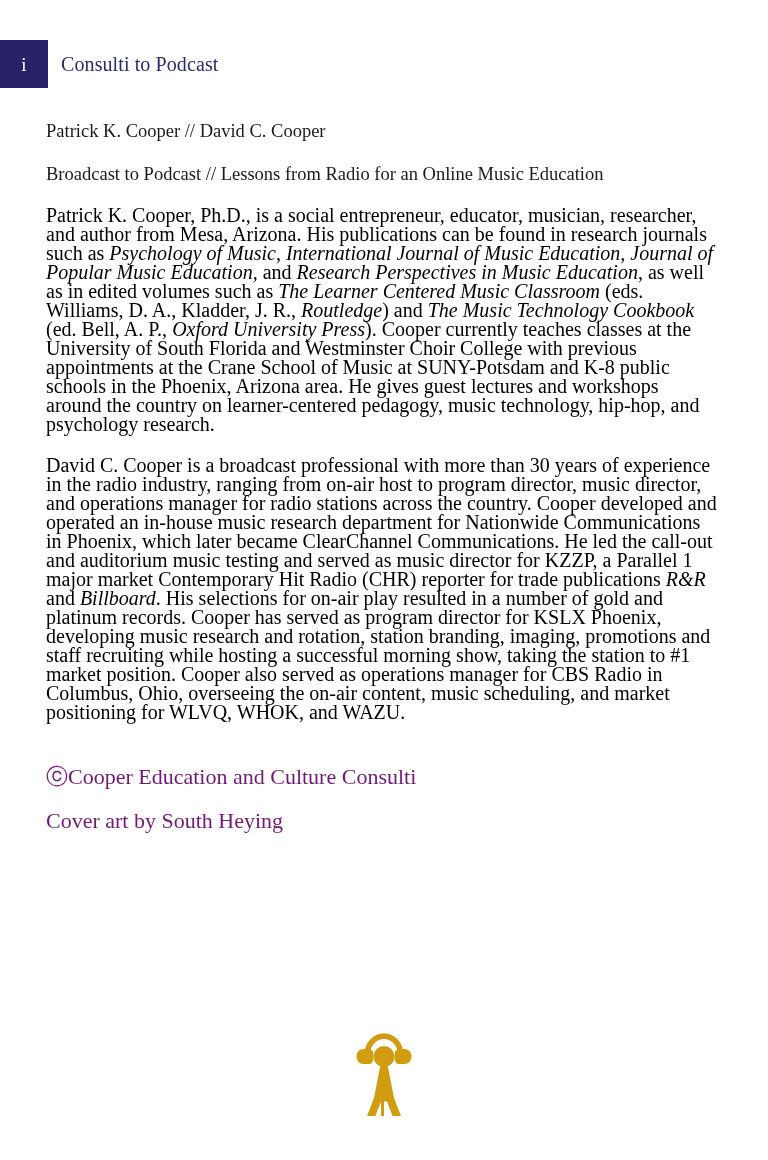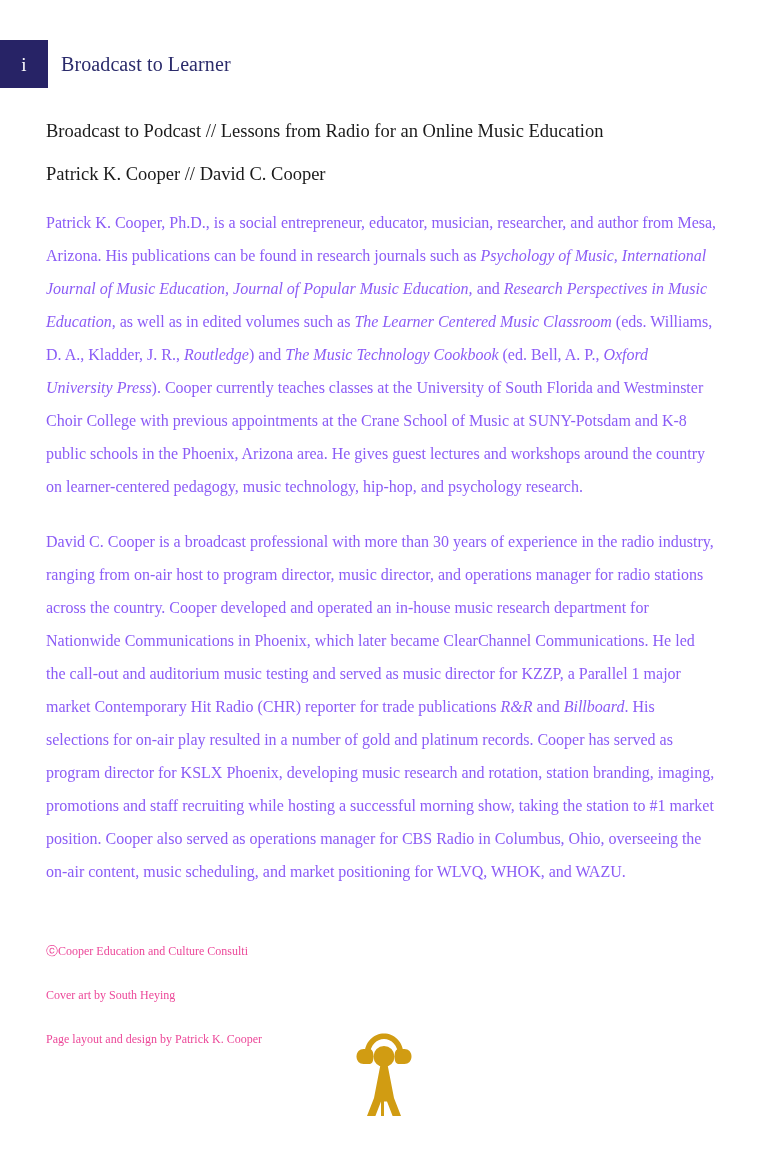--- a/index.html
+++ b/index.html
@@ -59,73 +59,72 @@
     top: 120px;
     width: 672px;
   }
   .line {
     font-size: 18.5px;
     line-height: 22px;
     margin: 0 0 21px 0;
     color: #1a1a1a;
   }
   .para {
-    font-size: 16px;
-    line-height: 33px;
+    font-size: 20px;
+    line-height: 19px;
     margin: 0 0 22px 0;
-    color: #8b5cf6;
+    color: #000000;
     text-align: left;
   }
   .para i, .para em { font-style: italic; }
 
   .gap-before-colophon { height: 22px; }
 
   .colophon-line {
-    font-size: 12px;
+    font-size: 22px;
     line-height: 22px;
-    margin: 8px 0 22px 0;
-    color: #ec4899;
+    margin: 0 0 22px 0;
+    color: #701a75;
   }
 
   
   .logo-mark {
     position: absolute;
     left: 0;
     top: 1032px;
     width: 768px;
     display: flex;
     justify-content: center;
   }
   .logo-mark svg { display: block; }
 </style>
 </head>
 <body>
 
 <div class="header">
   <div class="header-badge" style="background: rgb(39, 35, 102);">
     <span>i</span>
   </div>
-  <div class="header-title" style="color: rgb(43, 43, 107);">Broadcast to Learner</div>
+  <div class="header-title" style="color: rgb(43, 43, 107);">Consulti to Podcast</div>
 </div>
 
 <div class="doc">
 
+  <p class="line">Patrick K. Cooper // David C. Cooper</p>
+
   <p class="line">Broadcast to Podcast // Lessons from Radio for an Online Music Education</p>
-
-  <p class="line">Patrick K. Cooper // David C. Cooper</p>
 
   <p class="para"><span>Patrick K. Cooper, Ph.D., is a social entrepreneur, educator, musician, researcher, and author from Mesa, Arizona. His publications can be found in research journals such as </span><i>Psychology of Music, International Journal of Music Education, Journal of Popular Music Education,</i><span> and </span><i>Research Perspectives in Music Education</i><span>, as well as in edited volumes such as </span><i>The Learner Centered Music Classroom</i><span> (eds. Williams, D. A., Kladder, J. R., </span><i>Routledge</i><span>) and </span><i>The Music Technology Cookbook</i><span> (ed. Bell, A. P., </span><i>Oxford University Press</i><span>). Cooper currently teaches classes at the University of South Florida and Westminster Choir College with previous appointments at the Crane School of Music at SUNY-Potsdam and K-8 public schools in the Phoenix, Arizona area. He gives guest lectures and workshops around the country on learner-centered pedagogy, music technology, hip-hop, and psychology research.</span></p>
 
   <p class="para"><span>David C. Cooper is a broadcast professional with more than 30 years of experience in the radio industry, ranging from on-air host to program director, music director, and operations manager for radio stations across the country. Cooper developed and operated an in-house music research department for Nationwide Communications in Phoenix, which later became ClearChannel Communications. He led the call-out and auditorium music testing and served as music director for KZZP, a Parallel 1 major market Contemporary Hit Radio (CHR) reporter for trade publications </span><i>R&amp;R</i><span> and </span><i>Billboard</i><span>. His selections for on-air play resulted in a number of gold and platinum records. Cooper has served as program director for KSLX Phoenix, developing music research and rotation, station branding, imaging, promotions and staff recruiting while hosting a successful morning show, taking the station to #1 market position. Cooper also served as operations manager for CBS Radio in Columbus, Ohio, overseeing the on-air content, music scheduling, and market positioning for WLVQ, WHOK, and WAZU.</span></p>
 
   <div class="gap-before-colophon"></div>
 
   <p class="colophon-line">ⓒCooper Education and Culture Consulti</p>
   <p class="colophon-line">Cover art by South Heying</p>
-  <p class="colophon-line">Page layout and design by Patrick K. Cooper</p>
 </div>
 
 <div class="logo-mark">
   <svg width="58" height="86" viewBox="0 0 58 86">
     <g id="logo-shape" fill="#d19c12">
 
       <path d="M9.5,23 C9.5,9.5 19.0,1.5 29.0,1.5 C39.0,1.5 48.5,9.5 48.5,23 L43.0,23 C43.0,13.5 36.5,7.0 29.0,7.0 C21.5,7.0 15.0,13.5 15.0,23 Z"></path>
 
       <path d="M14.0,17.0 C17.0,17.0 18.5,19.5 18.5,24.5 C18.5,29.5 17.0,32.0 14.0,32.0 L8.5,32.0 C4.5,32.0 1.5,29.0 1.5,24.5 C1.5,20.0 4.5,17.0 8.5,17.0 Z"></path>
 

